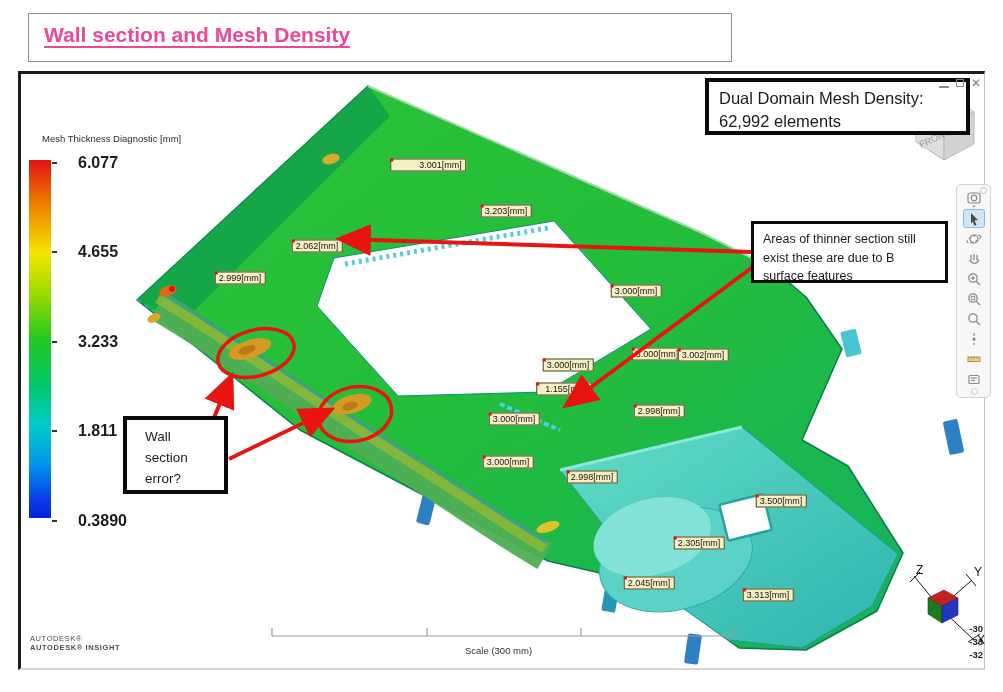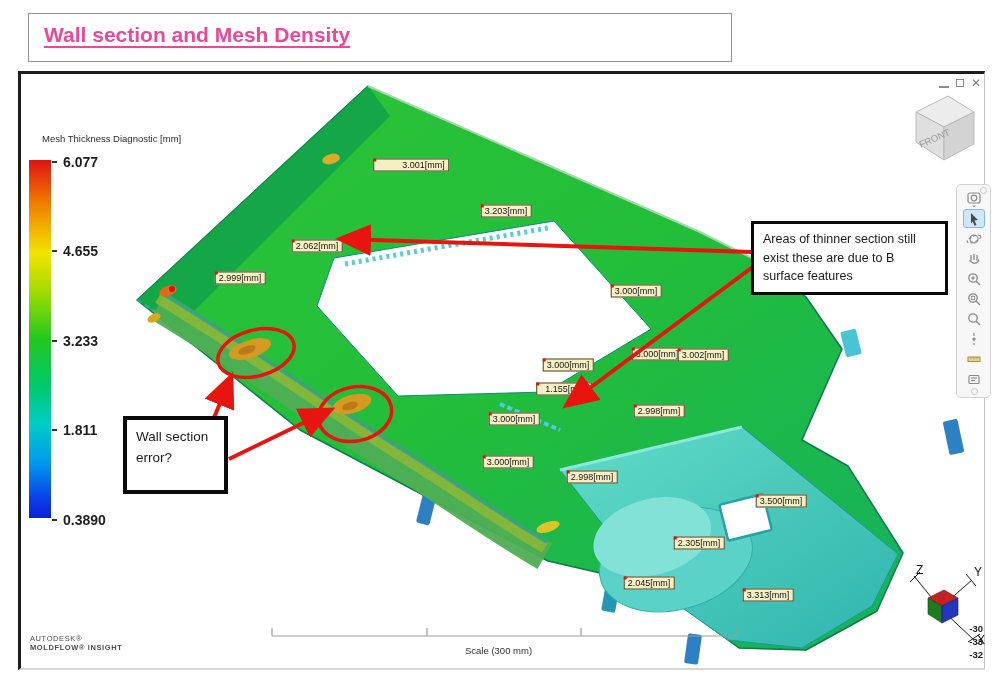--- a/index.html
+++ b/index.html
@@ -17,35 +17,35 @@
             border-right:1px solid #c3c3c3;border-bottom:2px solid #d6d6d6;box-sizing:border-box;}
 
   .model-svg,.anno-svg{position:absolute;left:0;top:0;pointer-events:none;}
   .anno-svg{z-index:30;}
 
   
   .legend-title{position:absolute;left:42px;top:133px;font-size:9.5px;color:#2a2a2a;z-index:10;}
   .legend-bar{position:absolute;left:29px;top:160px;width:22px;height:358px;z-index:10;
     background:linear-gradient(to bottom,#e01212 0%,#f07c00 12%,#f2e400 26%,#9fdc00 37%,
                #22c81e 50%,#00c86a 63%,#00cdc8 74%,#0096ec 85%,#0a3ce6 95%,#0a20d8 100%);}
-  .ltick{position:absolute;display:flex;align-items:center;gap:6px;z-index:11;
-         font-size:14px;font-weight:bold;color:#1d1d1d;}
+  .ltick{position:absolute;display:flex;align-items:center;gap:21px;z-index:11;
+         font-size:16px;font-weight:bold;color:#1d1d1d;}
   .ltick .dash{width:5px;height:2px;background:#333;}
 
   
   .measure-layer{position:absolute;left:0;top:0;width:100%;height:100%;z-index:20;pointer-events:none;}
   .mlabel{position:absolute;transform:translate(-50%,-50%);background:#f6efc4;border:1px solid #46462a;
           font-size:9px;line-height:11px;padding:0 3px;color:#161616;white-space:nowrap;pointer-events:auto;}
   .mlabel .dot{position:absolute;left:-1px;top:-1px;width:3px;height:3px;background:#e01010;}
 
   
   .note-box{position:absolute;background:#fff;border:4px solid #0a0a0a;color:#1a1a1a;z-index:40;box-sizing:border-box;}
   .note-mesh{left:705px;top:78px;width:265px;height:57px;padding:5px 10px;font-size:16.5px;line-height:23px;z-index:60;}
-  .note-thin{left:751px;top:221px;width:197px;height:74px;padding:6px 9px;font-size:12.5px;line-height:18.5px;border-width:3px;}
-  .note-wall{left:123px;top:416px;width:105px;height:78px;padding:6px 9px;font-size:13.5px;line-height:21px;}
+  .note-thin{left:751px;top:221px;width:197px;height:62px;padding:6px 9px;font-size:12.5px;line-height:18.5px;border-width:3px;}
+  .note-wall{left:123px;top:416px;width:105px;height:78px;padding:6px 18px;font-size:13.5px;line-height:21px;}
 
   
   .viewcube{position:absolute;left:898px;top:86px;z-index:50;}
 
   
   .winctl{position:absolute;z-index:65;display:flex;align-items:center;gap:7px;left:939px;top:77px;}
   .winctl .min{width:10px;height:2px;background:#8a8a8a;margin-top:7px;}
   .winctl .res{width:8px;height:8px;border:1.5px solid #8a8a8a;box-sizing:border-box;}
   .winctl .cls{font-size:12px;color:#7d7d7d;line-height:12px;}
 
@@ -158,21 +158,21 @@
       </div>
 
       <div class="ltick" style="top: 512px; left: 52px;">
         <span class="dash"></span>
         <span>0.3890</span>
       </div>
     </div>
 
   <div class="measure-layer">
 
-      <div class="mlabel" style="left: 411px; top: 165px; padding-left: 28px;">
+      <div class="mlabel" style="left: 428px; top: 165px; padding-left: 28px;">
         <span class="dot"></span>
         <span>3.001[mm]</span>
       </div>
 
       <div class="mlabel" style="left: 506px; top: 211px;">
         <span class="dot"></span>
         <span>3.203[mm]</span>
       </div>
 
       <div class="mlabel" style="left: 317px; top: 246px;">
@@ -269,20 +269,24 @@
 
   <svg class="viewcube" width="86" height="92" viewBox="0 0 86 92">
     <g stroke="#b9b9b9" stroke-width="1">
       <polygon points="18,26 50,10 76,26 46,41" fill="#ececec"></polygon>
       <polygon points="18,26 46,41 46,74 18,56" fill="#dfdfdf"></polygon>
       <polygon points="46,41 76,26 76,58 46,74" fill="#d3d3d3"></polygon>
     </g>
     <text x="23" y="62" font-size="9.5" fill="#9a9a9a" transform="rotate(-24 23 62)" font-family="Liberation Sans, sans-serif">FRONT</text>
   </svg>
 
+  <div class="note-box note-mesh">
+    <div>Dual Domain Mesh Density:</div>
+    <div>62,992 elements</div>
+  </div>
 
   <div class="note-box note-thin">
     <span>Areas of thinner section still exist these are due to B surface features</span>
   </div>
 
   <div class="note-box note-wall">
     <span>Wall section error?</span>
   </div>
 
   <div class="winctl">
@@ -386,21 +390,21 @@
       <line x1="272" y1="628" x2="272" y2="636"></line>
       <line x1="427" y1="628" x2="427" y2="636"></line>
       <line x1="581" y1="628" x2="581" y2="636"></line>
       <line x1="736" y1="628" x2="736" y2="636"></line>
     </g>
   </svg>
   <div class="scale-label">Scale (300 mm)</div>
 
   <div class="logo">
     <div>AUTODESK®</div>
-    <div style="font-weight:bold;">MOLDFLOW® INSIGHT</div>
+    <div style="font-weight:bold;">AUTODESK® INSIGHT</div>
   </div>
 
   <div class="coords">
 
   <div class="coord">-30</div>
       <div class="coord">-33</div>
       <div class="coord">-32</div>
     </div>
 
   <svg class="triad" width="90" height="105" viewBox="0 0 90 105">

